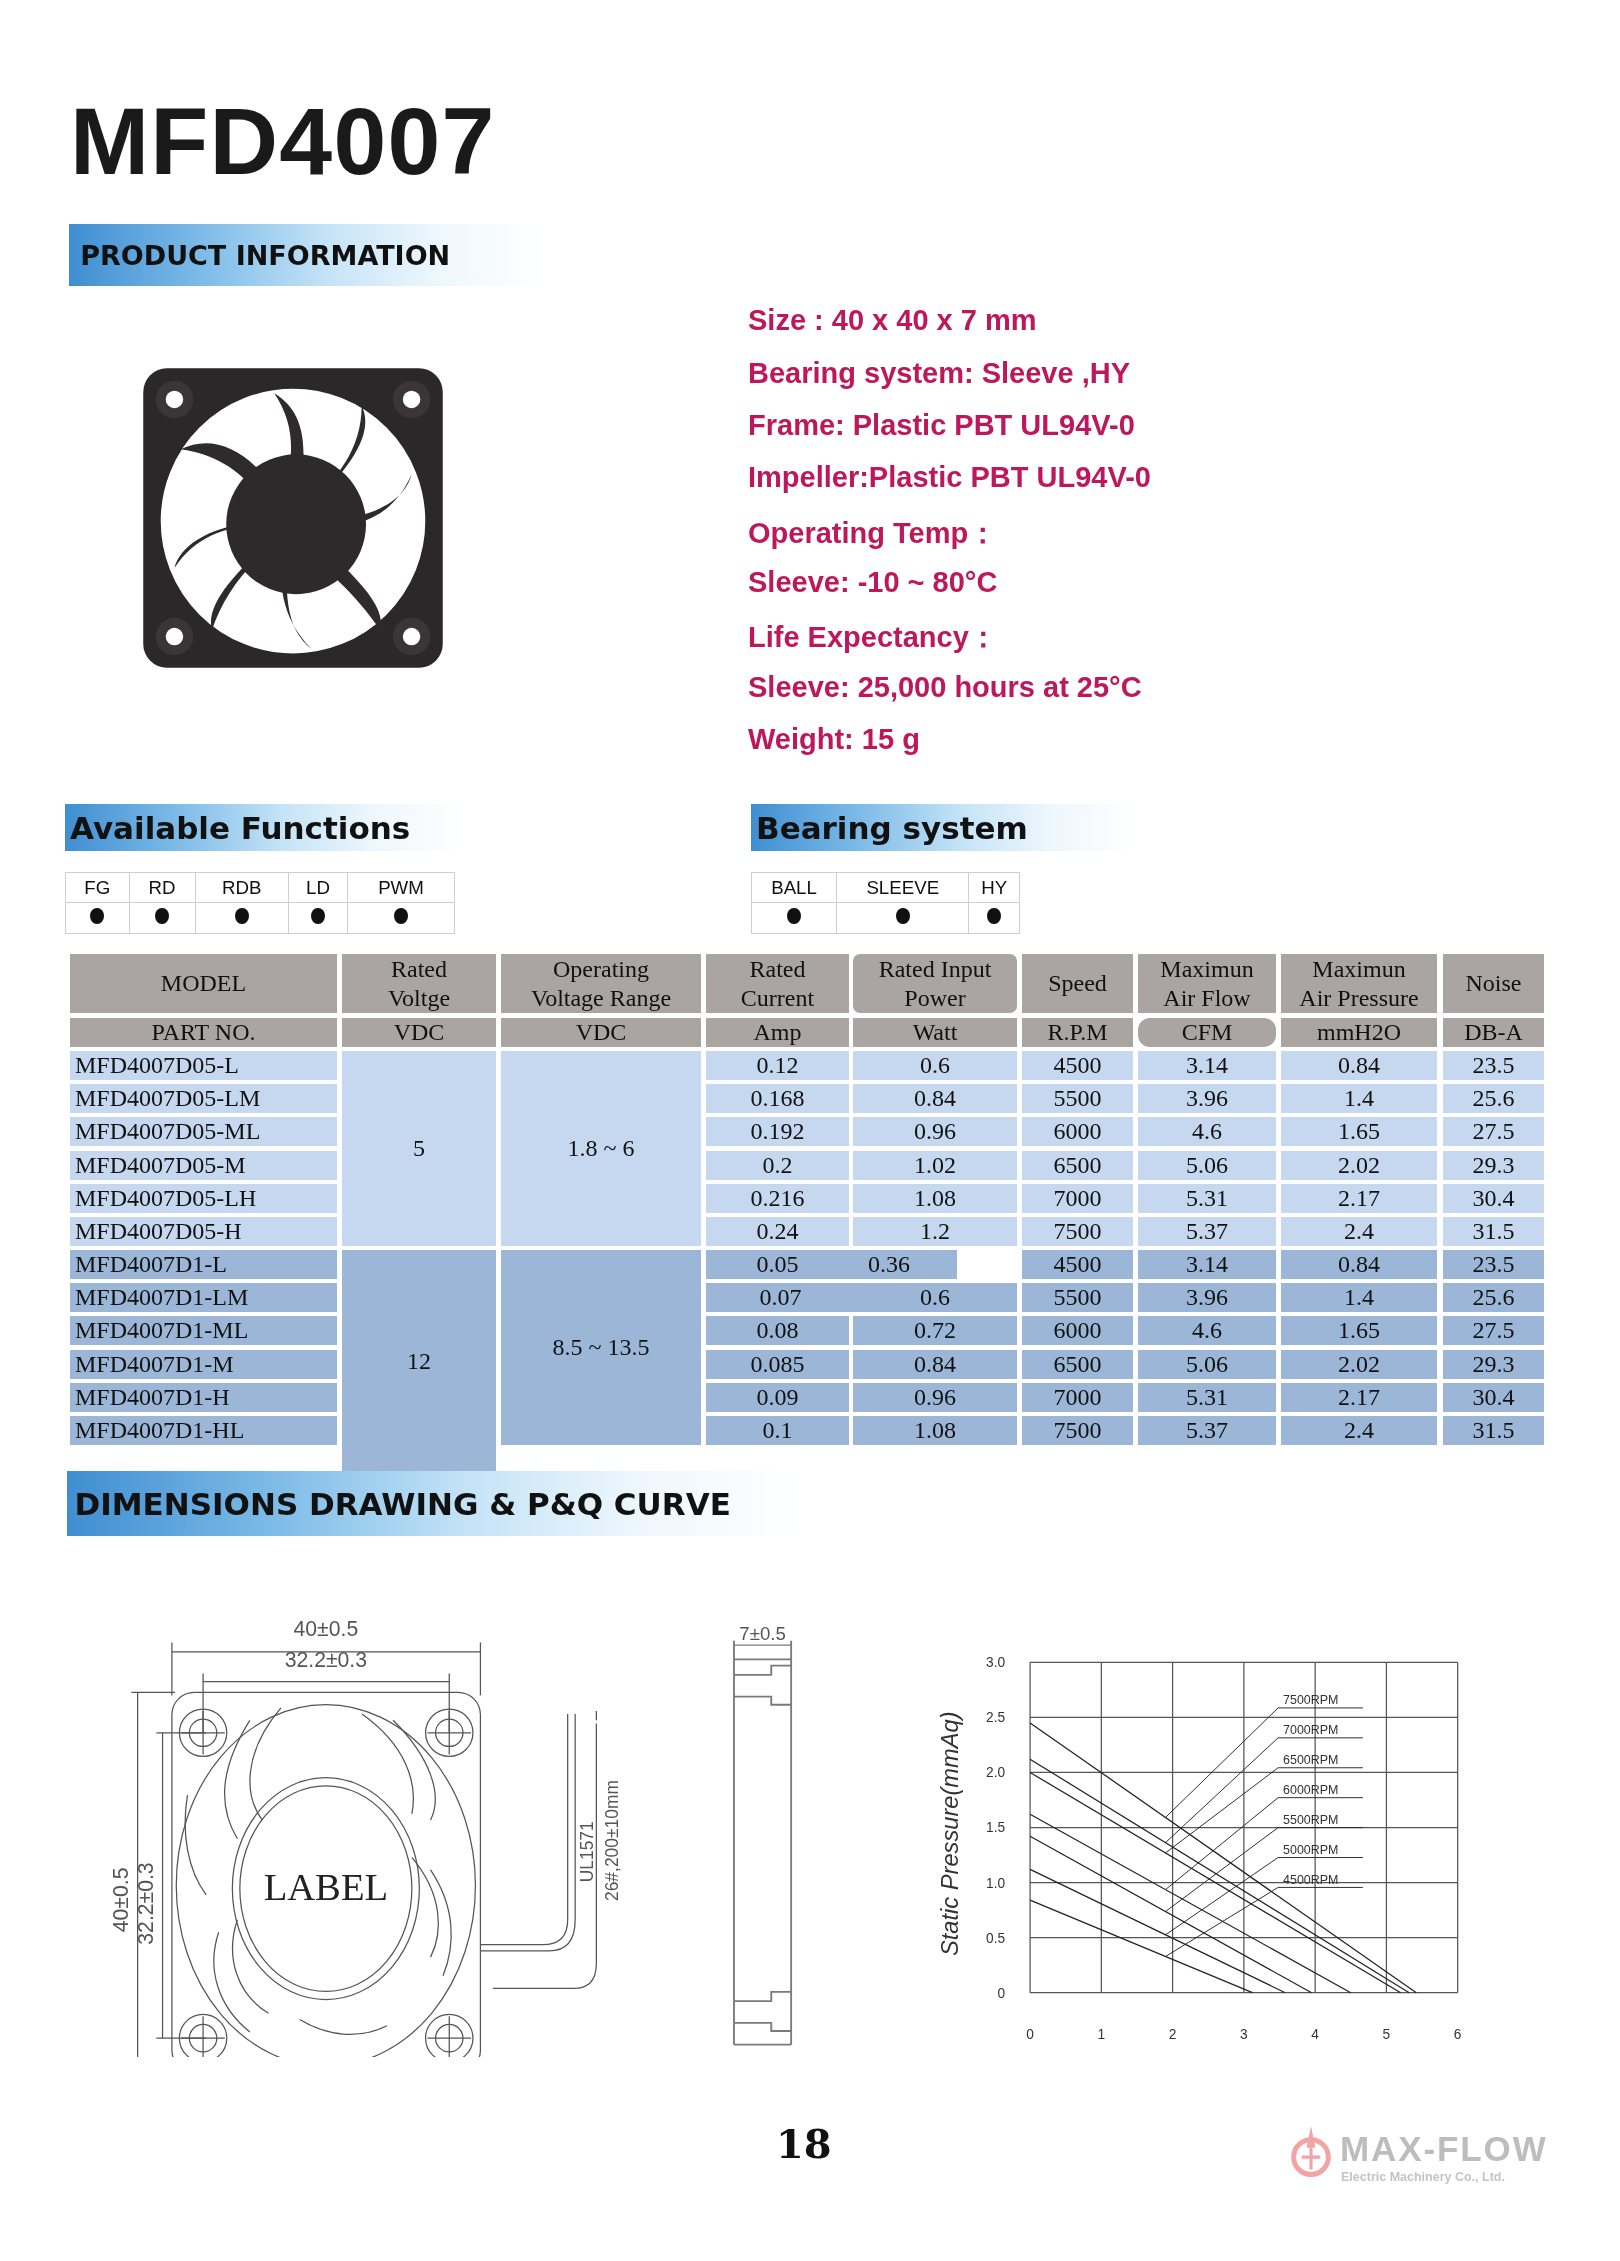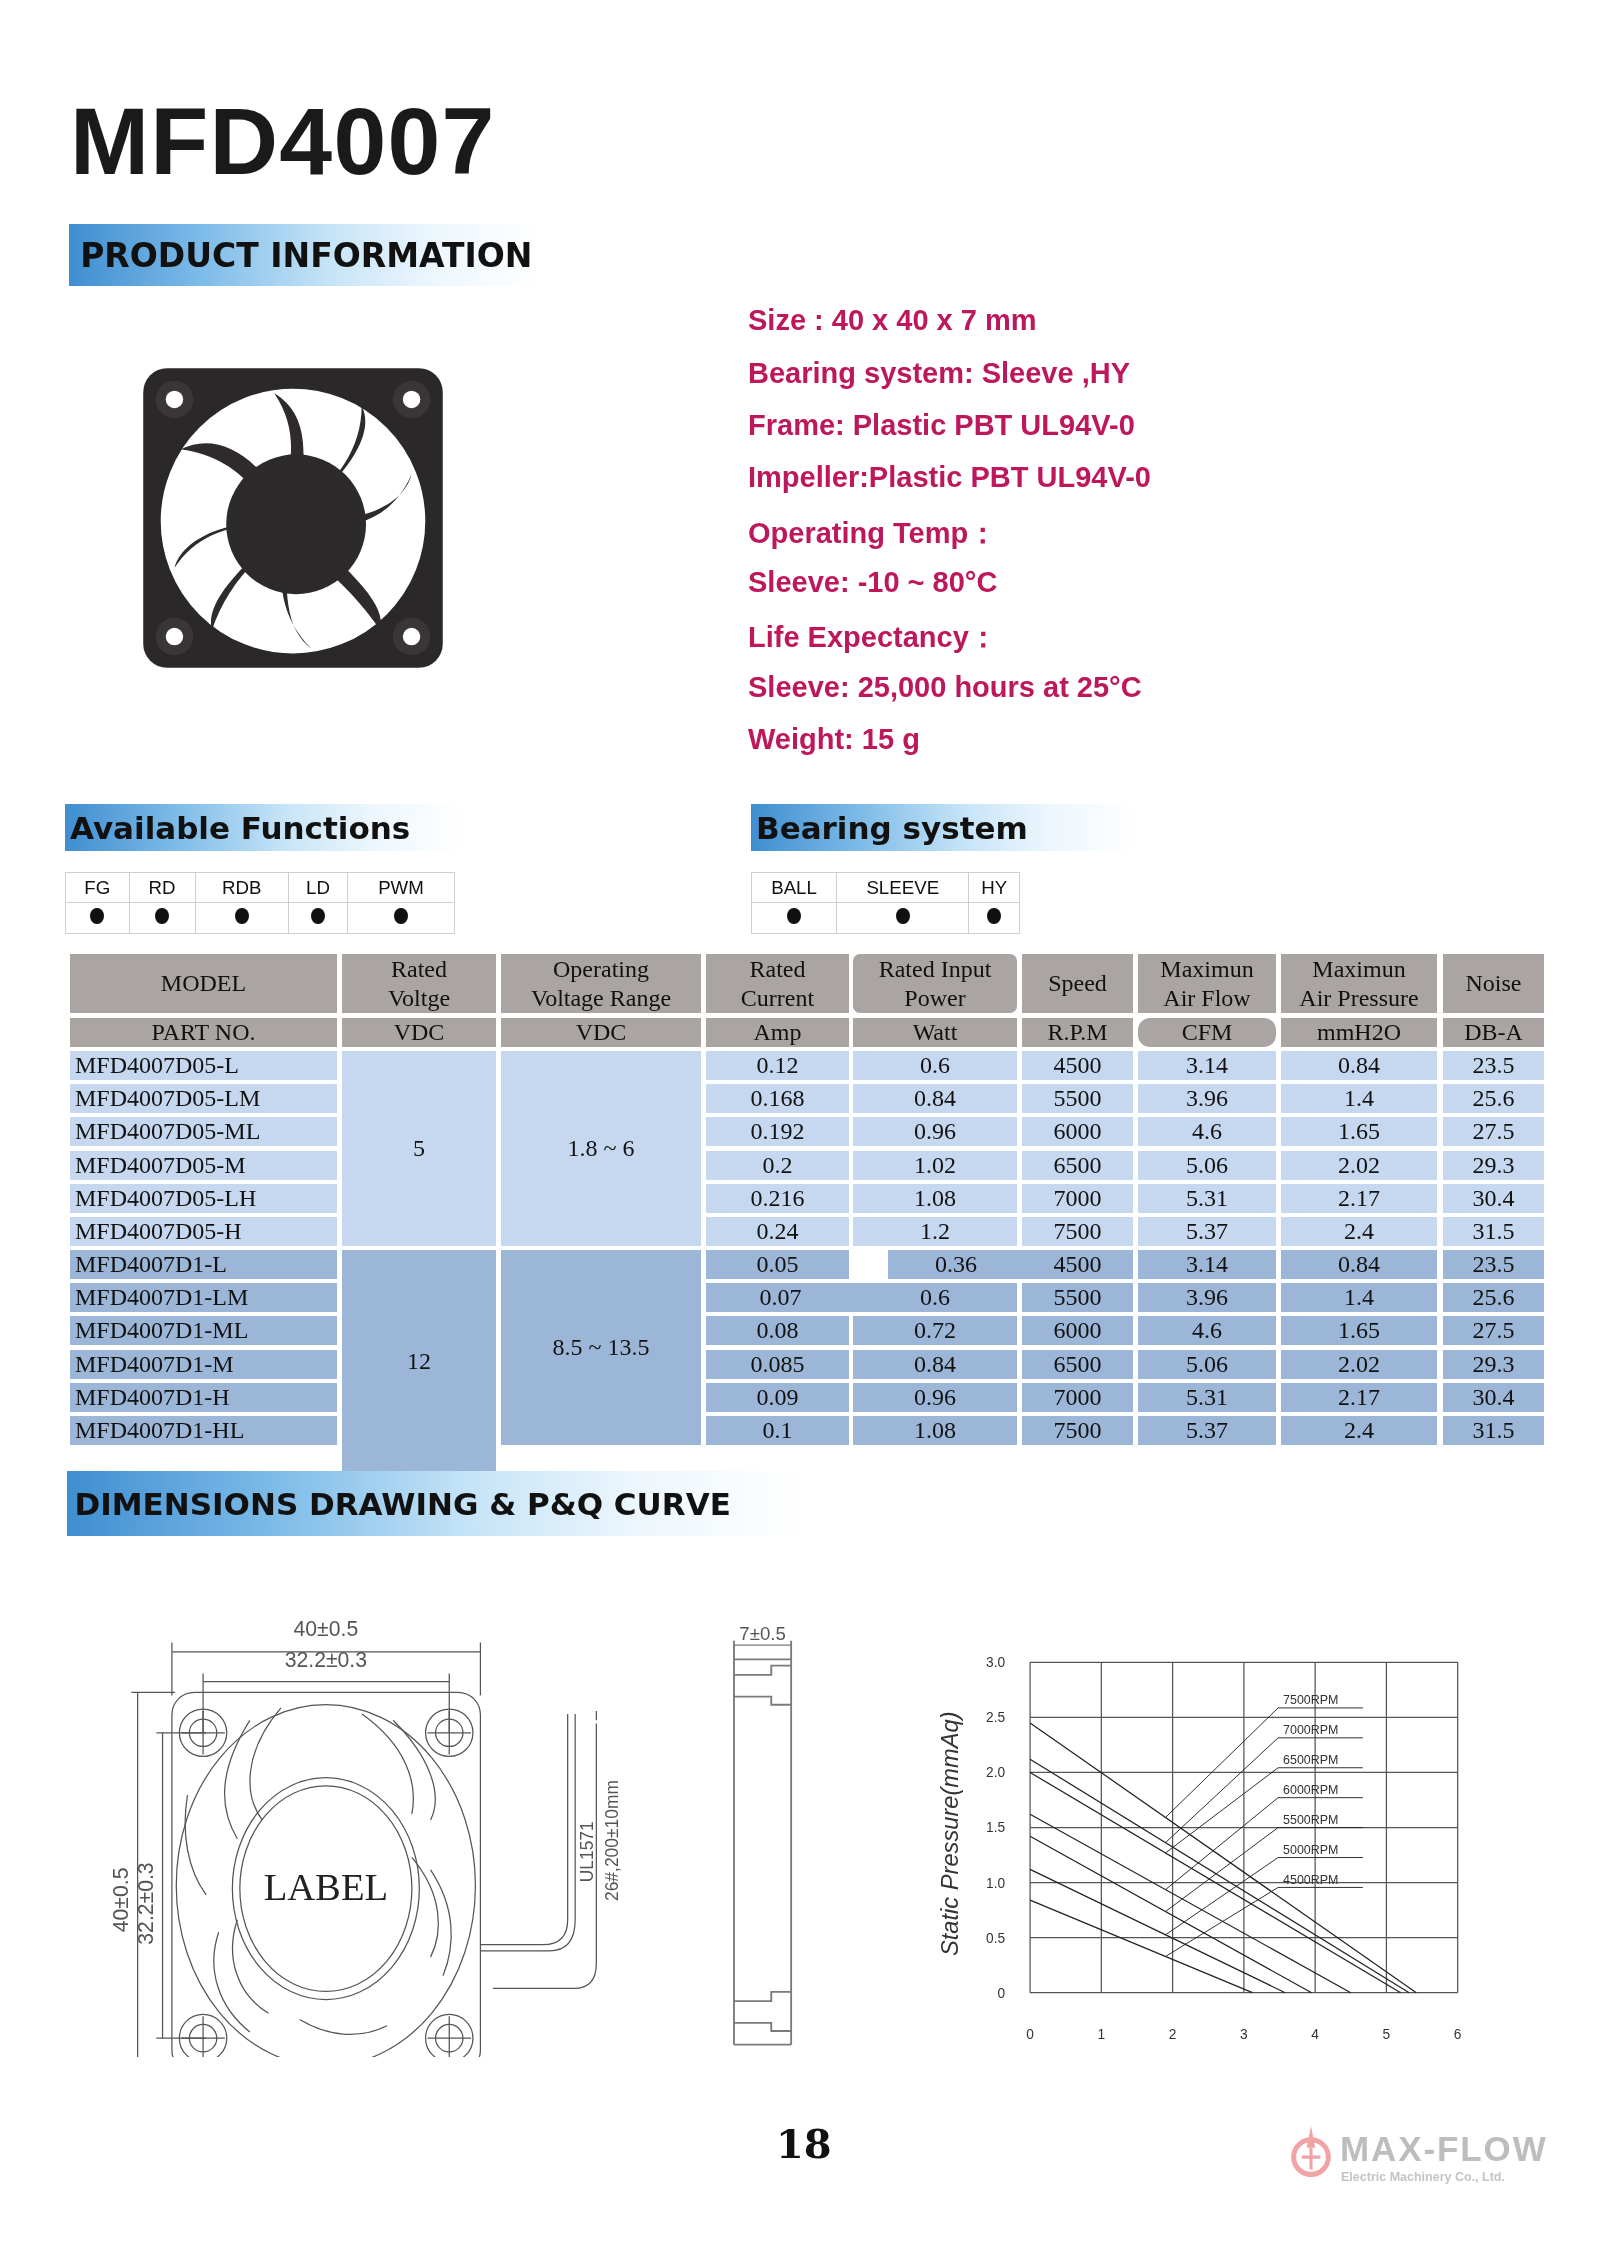--- a/index.html
+++ b/index.html
@@ -19,21 +19,21 @@
   .left { justify-content:flex-start; padding-left:5px; }
   .dim-text { font-family:"Liberation Sans", sans-serif; fill:#555; }
   .pagenum { left:776px; top:2120px; font-size:40px; font-weight:bold; font-family:"DejaVu Serif", serif; color:#111; }
 </style>
 </head>
 <body>
 
 <div class="abs title">MFD4007</div>
 
 <div class="sec-bar" style="left:69px; top:224px; width:474px;">
-  <span style="font-size:33px;">PRODUCT INFORMATION</span>
+  <span style="font-size:27px;">PRODUCT INFORMATION</span>
 </div>
 
 <div class="abs" style="left:137px; top:362px; width:312px; height:312px;">
   <svg width="312" height="312" viewBox="0 0 500 500">
     <rect x="10" y="10" width="480" height="480" rx="38" fill="#2b2829"></rect>
     <circle cx="250" cy="255" r="220" fill="#ffffff"></circle>
     <circle cx="250" cy="255" r="220" fill="none" stroke="#2b2829" stroke-width="16"></circle>
     <circle cx="60" cy="60" r="30" fill="#3a3637"></circle>
       <circle cx="60" cy="60" r="14" fill="#ffffff"></circle>
     <circle cx="440" cy="60" r="30" fill="#3a3637"></circle>
@@ -168,21 +168,21 @@
     <div class="cell c5" style="left: 1443px; top: 1184px; width: 101px; height: 29px;">30.4</div>
     <div class="cell c5 left" style="left: 70px; top: 1217px; width: 267px; height: 29px;">MFD4007D05-H</div>
     <div class="cell c5" style="left: 706px; top: 1217px; width: 143px; height: 29px;">0.24</div>
     <div class="cell c5" style="left: 853px; top: 1217px; width: 164px; height: 29px;">1.2</div>
     <div class="cell c5" style="left: 1022px; top: 1217px; width: 111px; height: 29px;">7500</div>
     <div class="cell c5" style="left: 1138px; top: 1217px; width: 138px; height: 29px;">5.37</div>
     <div class="cell c5" style="left: 1281px; top: 1217px; width: 156px; height: 29px;">2.4</div>
     <div class="cell c5" style="left: 1443px; top: 1217px; width: 101px; height: 29px;">31.5</div>
     <div class="cell c12 left" style="left: 70px; top: 1250px; width: 267px; height: 29px;">MFD4007D1-L</div>
     <div class="cell c12" style="left: 706px; top: 1250px; width: 143px; height: 29px;">0.05</div>
-    <div class="cell c12" style="left: 888px; top: 1250px; width: 136px; height: 29px;">0.36</div>
+    <div class="cell c12" style="left: 821px; top: 1250px; width: 136px; height: 29px;">0.36</div>
     <div class="cell c12" style="left: 1022px; top: 1250px; width: 111px; height: 29px;">4500</div>
     <div class="cell c12" style="left: 1138px; top: 1250px; width: 138px; height: 29px;">3.14</div>
     <div class="cell c12" style="left: 1281px; top: 1250px; width: 156px; height: 29px;">0.84</div>
     <div class="cell c12" style="left: 1443px; top: 1250px; width: 101px; height: 29px;">23.5</div>
     <div class="cell c12 left" style="left: 70px; top: 1283px; width: 267px; height: 29px;">MFD4007D1-LM</div>
     <div class="cell c12" style="left: 706px; top: 1283px; width: 149px; height: 29px;">0.07</div>
     <div class="cell c12" style="left: 853px; top: 1283px; width: 164px; height: 29px;">0.6</div>
     <div class="cell c12" style="left: 1022px; top: 1283px; width: 111px; height: 29px;">5500</div>
     <div class="cell c12" style="left: 1138px; top: 1283px; width: 138px; height: 29px;">3.96</div>
     <div class="cell c12" style="left: 1281px; top: 1283px; width: 156px; height: 29px;">1.4</div>

